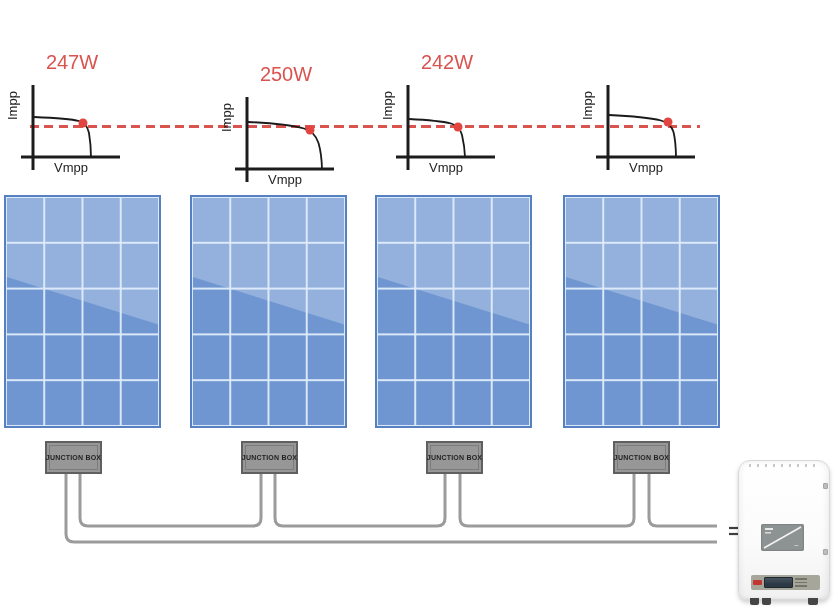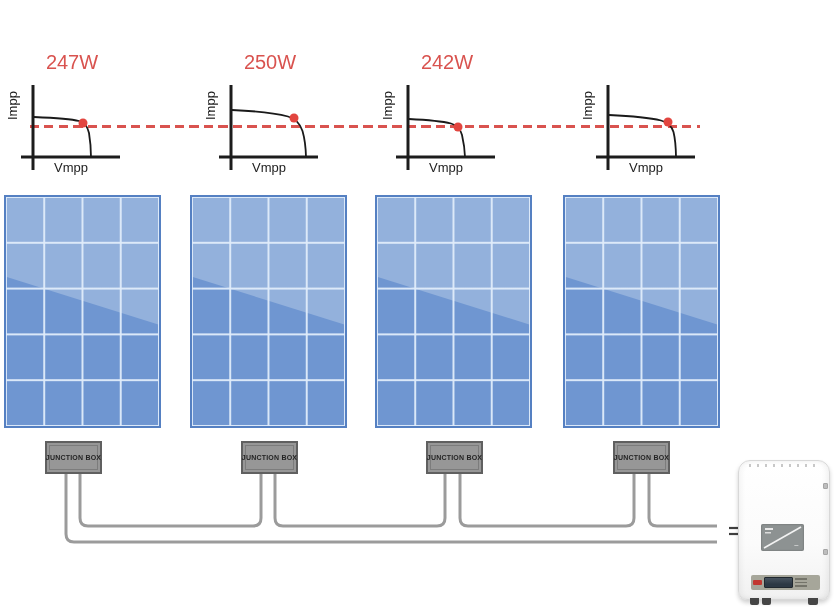--- a/index.html
+++ b/index.html
@@ -8,21 +8,21 @@
 
   
   .dash-line{position:absolute;left:30px;top:125px;width:670px;height:3px;
     background:repeating-linear-gradient(to right,#d9534f 0 9px,transparent 9px 14.5px);}
 
   
   .graph{position:absolute;top:50px;width:126px;height:130px;}
   .graph .power{position:absolute;left:4px;top:0;width:126px;height:24px;line-height:24px;
     text-align:center;font-size:20px;font-weight:500;color:#d9534f;}
   .graph svg{position:absolute;left:0;top:30px;}
-  .g1{left:5px;} .g2{left:203px;} .g3{left:380px;} .g4{left:580px;}
+  .g1{left:5px;} .g2{left:219px;margin-top:12px;} .g3{left:380px;} .g4{left:580px;}
   .axis{stroke:#1c1c1c;stroke-width:3;stroke-linecap:butt;}
   .curve{stroke:#1a1a1a;stroke-width:1.8;fill:none;}
   .mpp-dot{fill:#e2453f;}
   .axlabel{font-family:"Liberation Sans",sans-serif;font-size:13px;fill:#222;}
 
   
   .panel{position:absolute;top:195px;width:157px;height:233px;box-sizing:border-box;
     background:#6f96d1;border:2px solid #5580c2;}
   .p1{left:4px;} .p2{left:190px;} .p3{left:375px;} .p4{left:563px;}
   .panel .glare{position:absolute;inset:0;background:#93b1dc;

